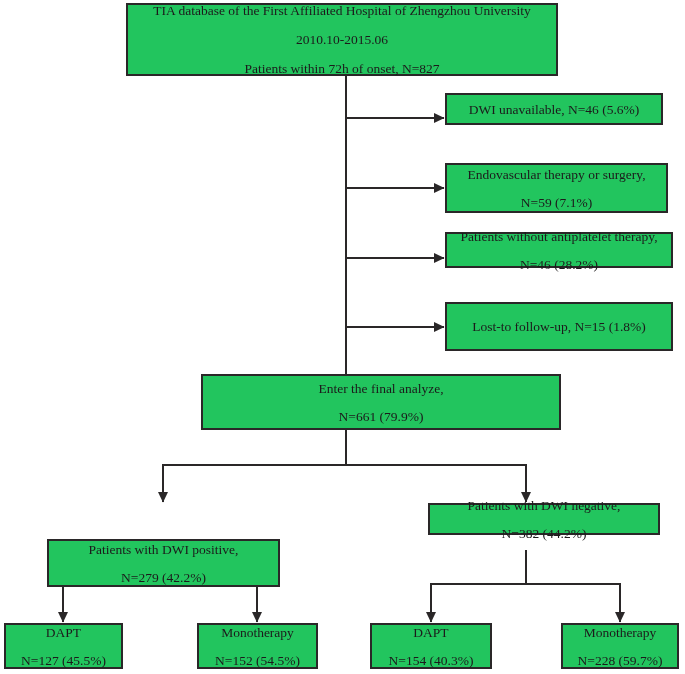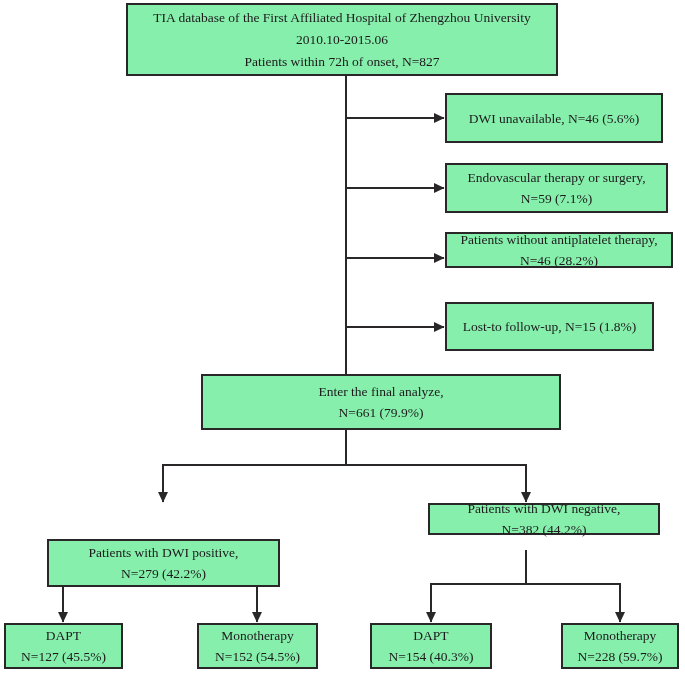--- a/index.html
+++ b/index.html
@@ -16,26 +16,27 @@
     position: absolute;
     left: 0; top: 0;
     width: 685px; height: 674px;
   }
   .connectors line { stroke: #2a2728; stroke-width: 2; }
   .connectors .cap { stroke-linecap: square; }
   .node {
     position: absolute;
     box-sizing: border-box;
     border: 2px solid #2a2728;
-    background: #86efac;
+    background: #22c55e;
     display: flex;
     flex-direction: column;
     justify-content: center;
     align-items: center;
     text-align: right;
+    gap: 7px;
   }
   .ln {
     font-size: 13.5px;
     line-height: 21px;
     white-space: nowrap;
   }
   .node.big .ln { line-height: 22px; }
 </style>
 </head>
 <body>
@@ -71,35 +72,35 @@
     <line x1="431" y1="584" x2="431" y2="622" marker-end="url(#ah)"></line>
     <line x1="620" y1="584" x2="620" y2="622" marker-end="url(#ah)"></line>
   </svg>
 
   <div class="node big" style="left:126px; top:3px; width:432px; height:73px;">
     <div class="ln">TIA database of the First Affiliated Hospital of Zhengzhou University</div>
     <div class="ln">2010.10-2015.06</div>
     <div class="ln">Patients within 72h of onset, N=827</div>
   </div>
 
-  <div class="node" style="left:445px; top:93px; width:218px; height:50px;">
+  <div class="node" style="left:445px; top:93px; width:218px; height:32px;">
     <div class="ln">DWI unavailable, N=46 (5.6%)</div>
   </div>
 
   <div class="node" style="left:445px; top:163px; width:223px; height:50px;">
     <div class="ln">Endovascular therapy or surgery,</div>
     <div class="ln">N=59 (7.1%)</div>
   </div>
 
   <div class="node" style="left:445px; top:232px; width:228px; height:36px;">
     <div class="ln">Patients without antiplatelet therapy,</div>
     <div class="ln">N=46 (28.2%)</div>
   </div>
 
-  <div class="node" style="left:445px; top:302px; width:209px; height:49px;">
+  <div class="node" style="left:445px; top:302px; width:228px; height:49px;">
     <div class="ln">Lost-to follow-up, N=15 (1.8%)</div>
   </div>
 
   <div class="node" style="left:201px; top:374px; width:360px; height:56px;">
     <div class="ln">Enter the final analyze,</div>
     <div class="ln">N=661 (79.9%)</div>
   </div>
 
   <div class="node" style="left:47px; top:503px; width:233px; height:48px;margin-top:36px;">
     <div class="ln">Patients with DWI positive,</div>

